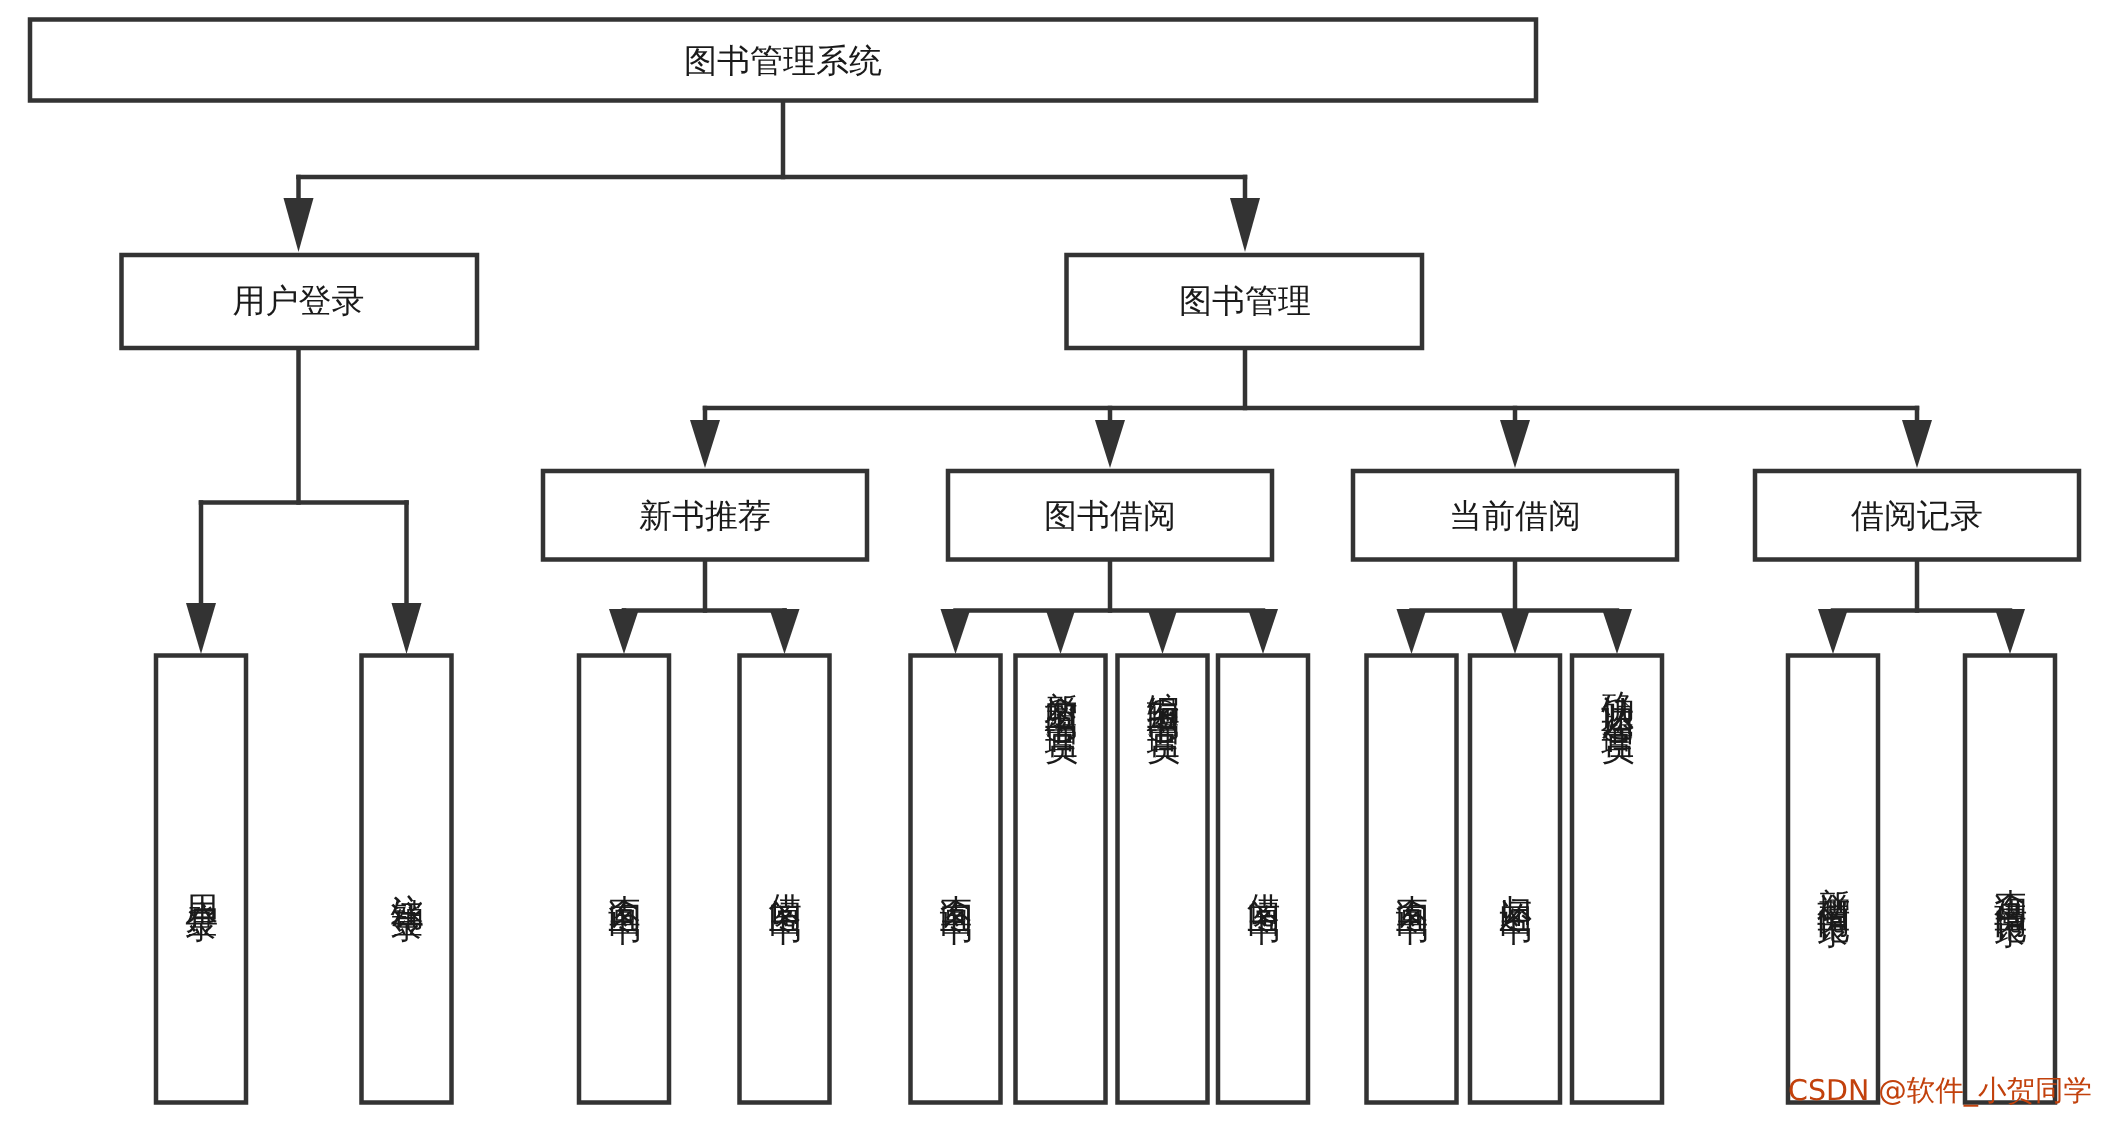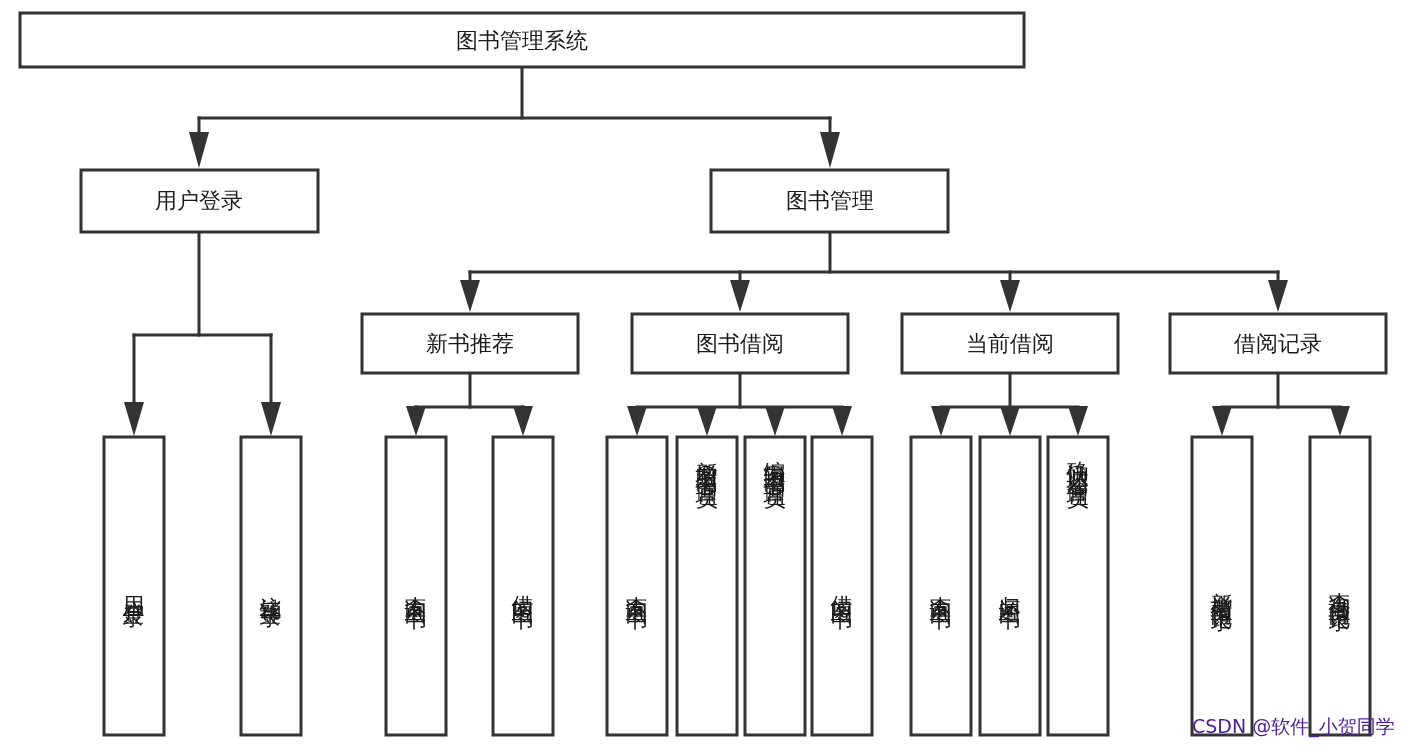--- a/index.html
+++ b/index.html
@@ -68,21 +68,21 @@
     font-size: 22px;
     line-height: 1.05;
     color: #1a1a1a;
     letter-spacing: 4px;
     white-space: nowrap;
   }
   #watermark {
     position: absolute;
     font-family: "DejaVu Sans", "Liberation Sans", sans-serif;
     font-size: 19px;
-    color: #4c1d95;
+    color: #c2410c;
     white-space: nowrap;
     pointer-events: none;
   }
 </style>
 </head>
 <body>
 
 <div id="diagram-root">
 
   <svg id="tree-svg" viewBox="0 0 1405 747">

